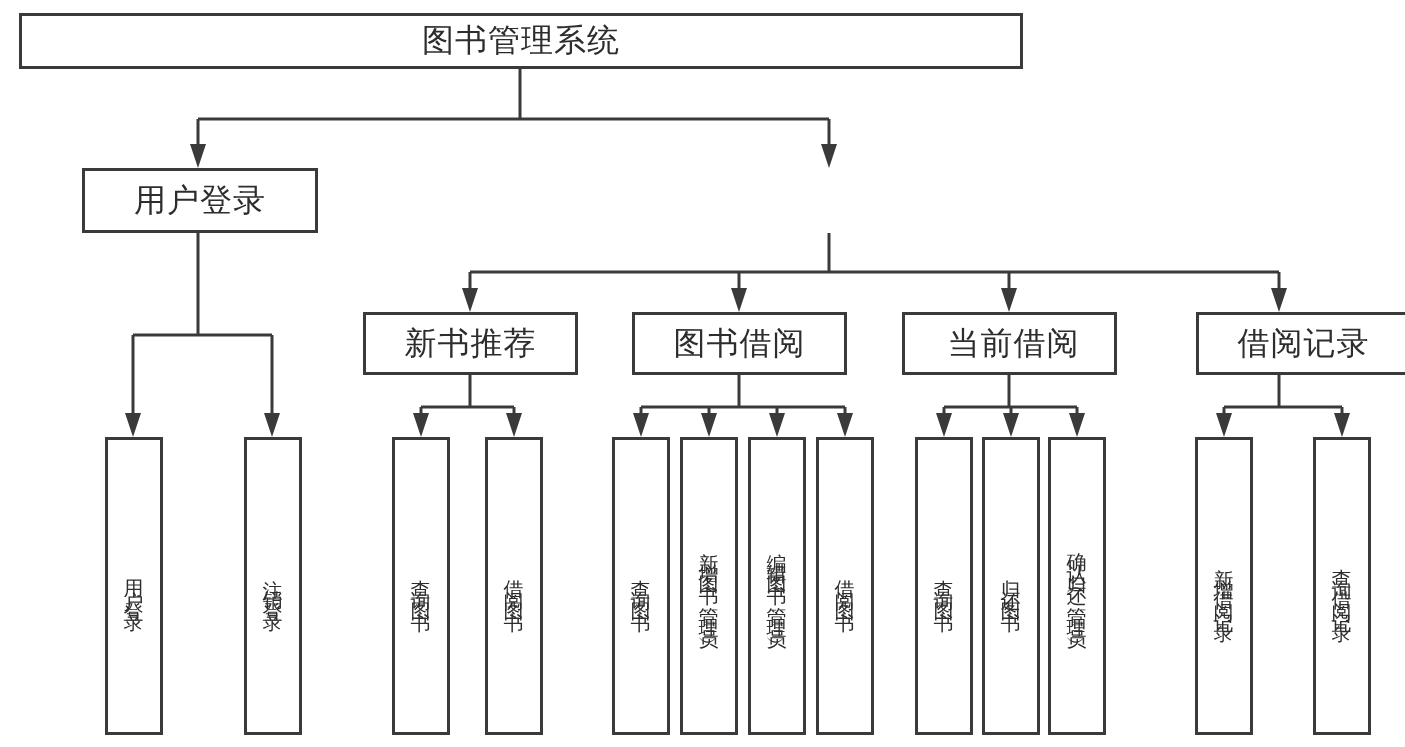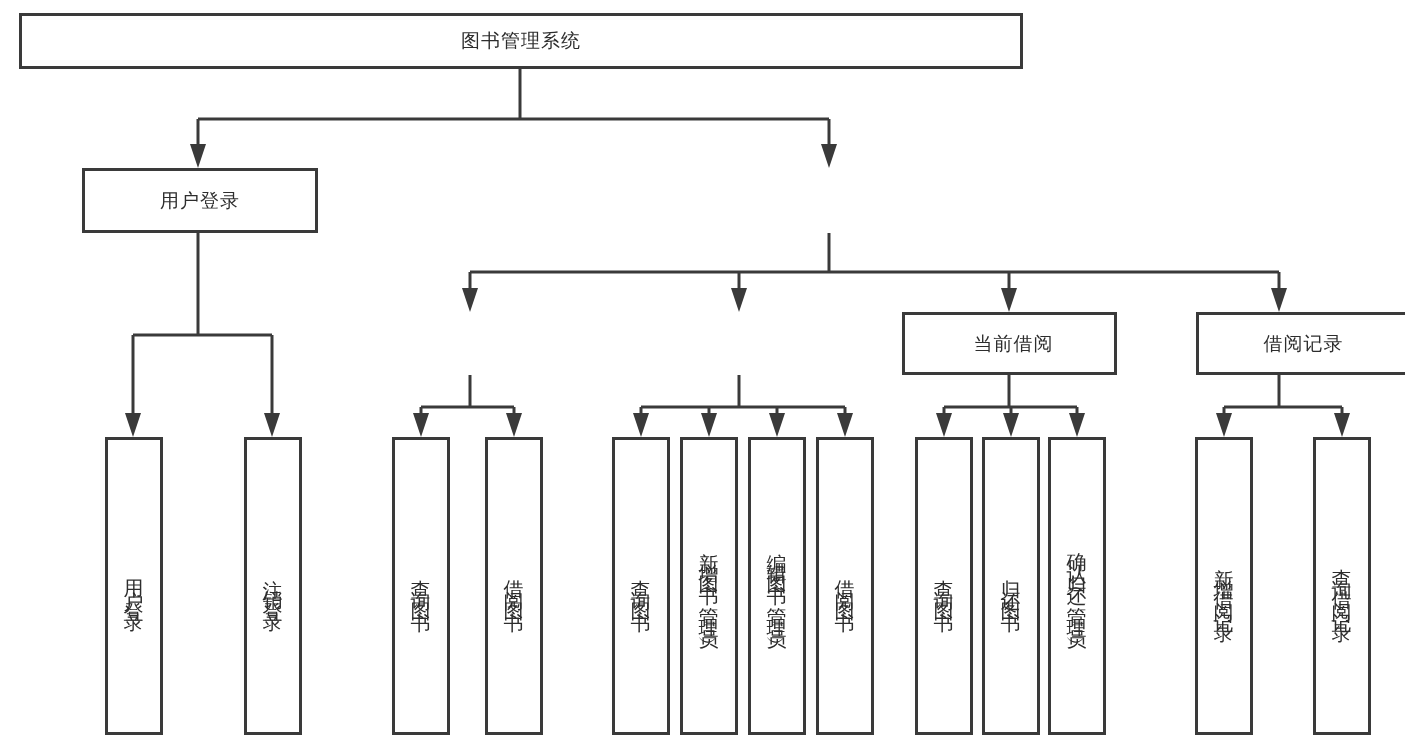--- a/index.html
+++ b/index.html
@@ -27,21 +27,21 @@
     box-sizing: border-box;
     border: 3px solid #3a3a3a;
     background: #ffffff;
     color: #2d2d2d;
     display: flex;
     align-items: center;
     justify-content: center;
     z-index: 2;
   }
   .node.h {
-    font-size: 19px;
+    font-size: 32px;
     letter-spacing: 1px;
     white-space: nowrap;
   }
   .node.v {
     top: 437px;
     width: 58px;
     height: 298px;
     writing-mode: vertical-rl;
     text-orientation: mixed;
     font-size: 20px;
@@ -153,20 +153,22 @@
     <path d="M1224 407 V419"></path>
     <polygon points="1216,413 1232,413 1224,437"></polygon>
     <path d="M1342 407 V419"></path>
     <polygon points="1334,413 1350,413 1342,437"></polygon>
   </svg>
 
   <div class="node h root-box">图书管理系统</div>
 
   <div class="node h lvl2-a">用户登录</div>
 
+  <div class="node h lvl3 lvl3-a">新书推荐</div>
+  <div class="node h lvl3 lvl3-b">图书借阅</div>
   <div class="node h lvl3 lvl3-c">当前借阅</div>
   <div class="node h lvl3 lvl3-d">借阅记录</div>
 
   <div class="node v leaf-1">用户登录</div>
   <div class="node v leaf-2">注销登录</div>
 
   <div class="node v leaf-3">查询图书</div>
   <div class="node v leaf-4">借阅图书</div>
 
   <div class="node v leaf-5">查询图书</div>

